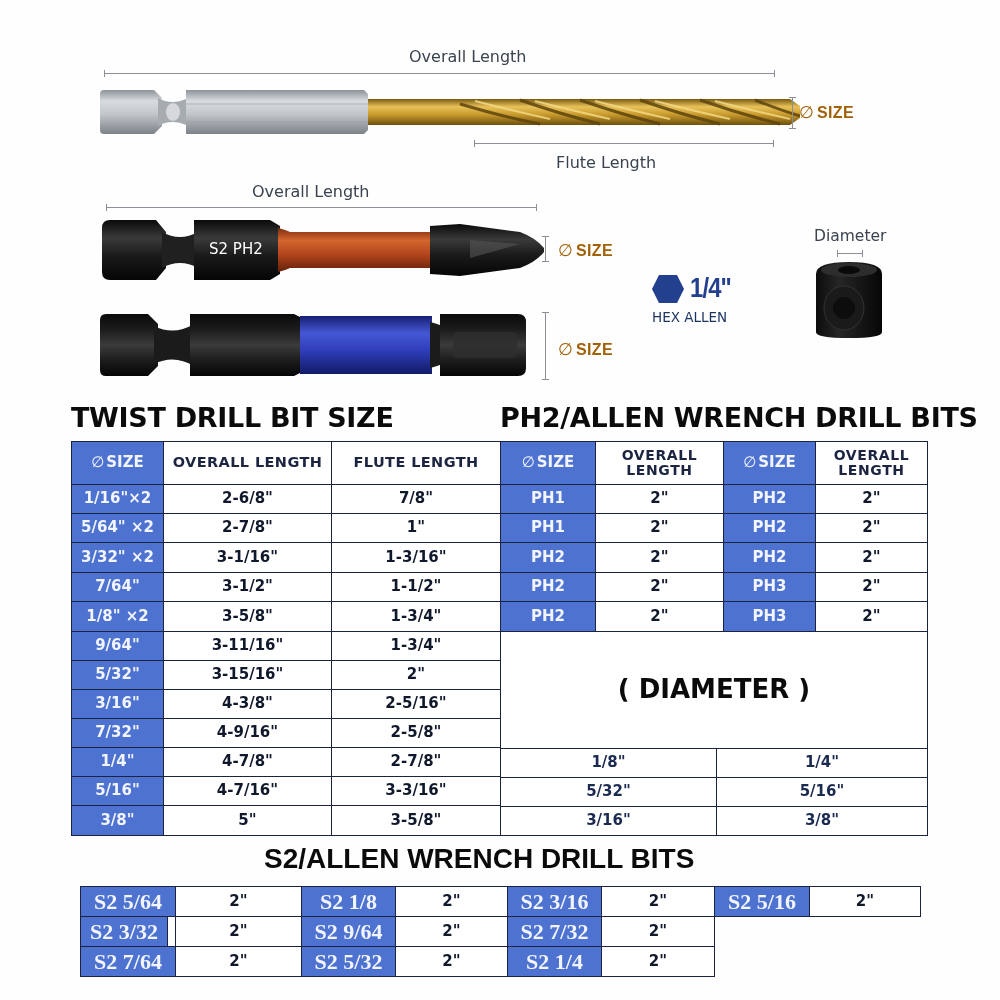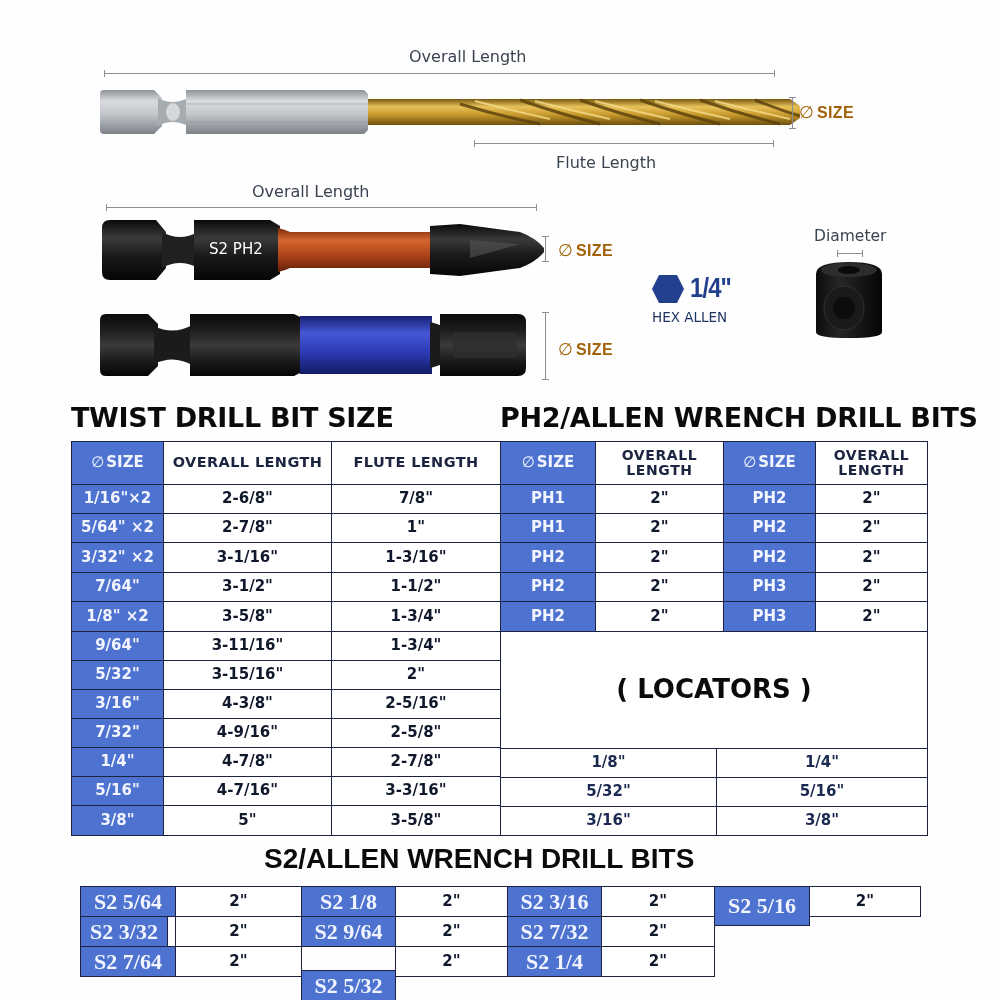--- a/index.html
+++ b/index.html
@@ -290,21 +290,21 @@
   <div class="cell val" style="left:815px; top:572px; width:113px; height:30px;">2"</div>
 
   <div class="cell blue" style="left:500px; top:601px; width:96px; height:31px;">PH2</div>
   <div class="cell val" style="left:595px; top:601px; width:129px; height:31px;">2"</div>
   <div class="cell blue" style="left:723px; top:601px; width:93px; height:31px;">PH3</div>
   <div class="cell val" style="left:815px; top:601px; width:113px; height:31px;">2"</div>
 </div>
 
 <div>
   <div class="locator-title" style="left:500px; top:631px; width:428px; height:118px;">
-    <span>( LOCATORS )</span>
+    <span>( DIAMETER )</span>
   </div>
   <div class="cell loc" style="left:500px; top:748px; width:217px; height:30px;">1/8"</div>
   <div class="cell loc" style="left:716px; top:748px; width:212px; height:30px;">1/4"</div>
   <div class="cell loc" style="left:500px; top:777px; width:217px; height:30px;">5/32"</div>
   <div class="cell loc" style="left:716px; top:777px; width:212px; height:30px;">5/16"</div>
   <div class="cell loc" style="left:500px; top:806px; width:217px; height:30px;">3/16"</div>
   <div class="cell loc" style="left:716px; top:806px; width:212px; height:30px;">3/8"</div>
 </div>
 
 <h2 class="section-title s2" style="left:264px; top:843px;">S2/ALLEN WRENCH DRILL BITS</h2>
@@ -315,25 +315,25 @@
   <div class="cell val" style="left:175px; top:886px; width:127px; height:31px;">2"</div>
   <div class="cell blue s2" style="left:80px; top:916px; width:88px; height:31px;">S2 3/32</div>
   <div class="cell val" style="left:175px; top:916px; width:127px; height:31px;">2"</div>
   <div class="cell blue s2" style="left:80px; top:946px; width:96px; height:31px;">S2 7/64</div>
   <div class="cell val" style="left:175px; top:946px; width:127px; height:31px;">2"</div>
 
   <div class="cell blue s2" style="left:301px; top:886px; width:95px; height:31px;">S2 1/8</div>
   <div class="cell val" style="left:395px; top:886px; width:113px; height:31px;">2"</div>
   <div class="cell blue s2" style="left:301px; top:916px; width:95px; height:31px;">S2 9/64</div>
   <div class="cell val" style="left:395px; top:916px; width:113px; height:31px;">2"</div>
-  <div class="cell blue s2" style="left:301px; top:946px; width:95px; height:31px;margin-top:24px;">S2 5/32</div>
+  <div class="cell blue s2" style="left:301px; top:946px; width:95px; height:31px;">S2 5/32</div>
   <div class="cell val" style="left:395px; top:946px; width:113px; height:31px;">2"</div>
 
   <div class="cell blue s2" style="left:507px; top:886px; width:95px; height:31px;">S2 3/16</div>
   <div class="cell val" style="left:601px; top:886px; width:114px; height:31px;">2"</div>
   <div class="cell blue s2" style="left:507px; top:916px; width:95px; height:31px;">S2 7/32</div>
   <div class="cell val" style="left:601px; top:916px; width:114px; height:31px;">2"</div>
   <div class="cell blue s2" style="left:507px; top:946px; width:95px; height:31px;">S2 1/4</div>
   <div class="cell val" style="left:601px; top:946px; width:114px; height:31px;">2"</div>
 
-  <div class="cell blue s2" style="left:714px; top:886px; width:96px; height:40px;">S2 5/16</div>
+  <div class="cell blue s2" style="left:714px; top:886px; width:96px; height:31px;">S2 5/16</div>
   <div class="cell val" style="left:809px; top:886px; width:112px; height:31px;">2"</div>
 </div>
 
 </body></html>

